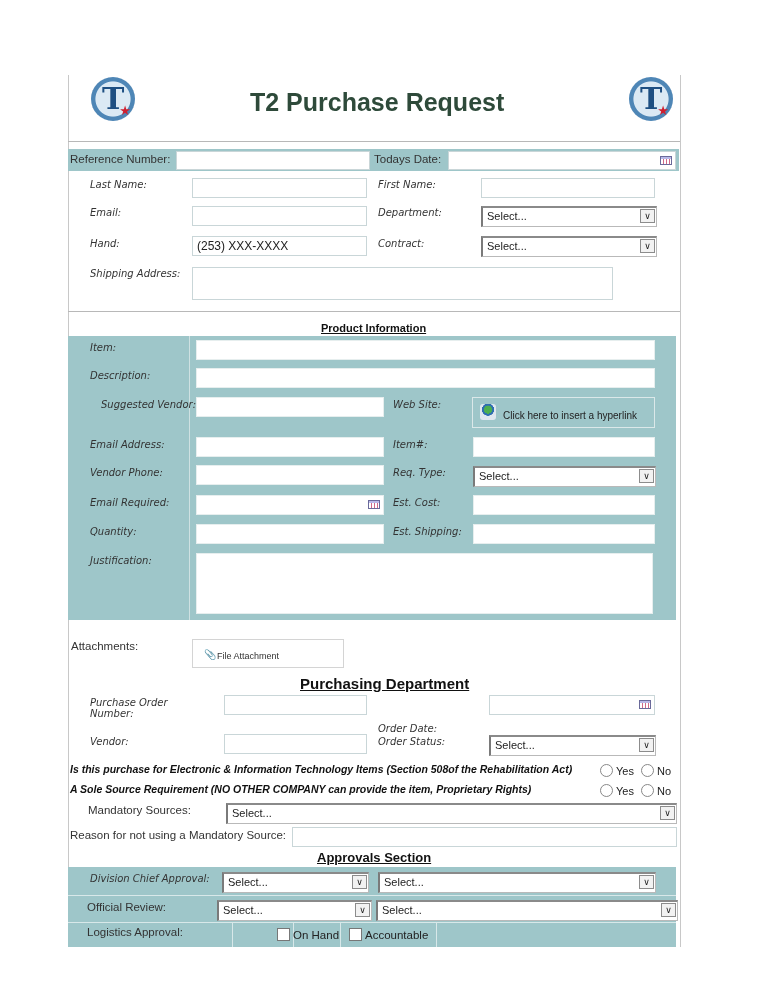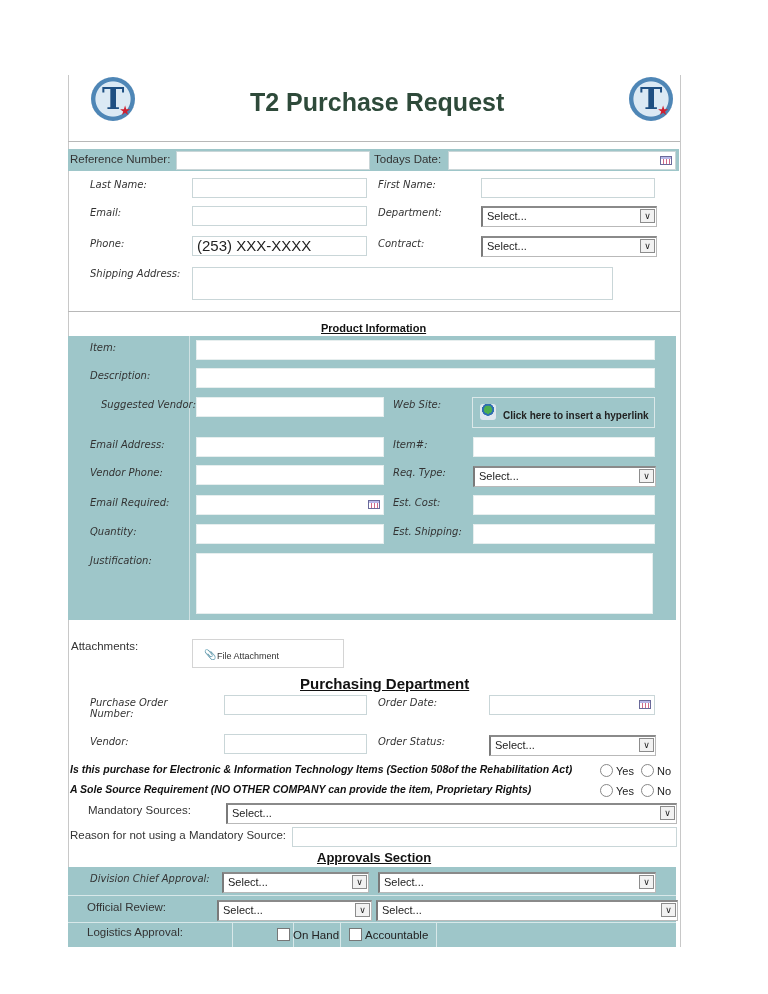--- a/index.html
+++ b/index.html
@@ -2,21 +2,21 @@
 <html><head>
 <meta charset="utf-8">
 <style>
   html,body{margin:0;padding:0;background:#fff;}
   body{width:768px;height:994px;position:relative;overflow:hidden;font-family:"Liberation Sans",sans-serif;color:#222;}
   .abs{position:absolute;}
   .frame{position:absolute;left:68px;top:75px;width:611px;height:872px;border-left:1px solid #c8c8c8;border-right:1px solid #c8c8c8;}
   .teal{background:#9ec6c9;}
   .lbl{position:absolute;font-size:10px;font-style:italic;color:#333;font-family:"DejaVu Sans",sans-serif;}
   .lbl.plain{font-style:normal;font-family:"Liberation Sans",sans-serif;font-size:11.5px;}
-  .inp{position:absolute;background:#fff;border:1px solid #c9d6d8;box-sizing:border-box;font-size:15px;padding:2px 4px;line-height:14px;}
+  .inp{position:absolute;background:#fff;border:1px solid #c9d6d8;box-sizing:border-box;font-size:12px;padding:2px 4px;line-height:14px;}
   .sel{position:absolute;background:#fff;box-sizing:border-box;border:1px solid #b9b9b9;border-left:2px solid #7a7a7a;border-top:2px solid #8a8a8a;font-size:11px;padding:1px 4px;line-height:15px;}
   .sel .arr{position:absolute;right:1px;top:1px;width:15px;height:14px;border:1px solid #8c8c8c;background:#f2f2f2;box-sizing:border-box;font-size:9px;line-height:12px;text-align:center;color:#222;}
   .cal{position:absolute;right:3px;top:4px;width:12px;height:9px;border:1px solid #6a6a9a;background:linear-gradient(#b9b9e8 0 30%,#fff 30%);box-sizing:border-box;}
   .cal:after{content:"";position:absolute;left:0;right:0;top:2px;bottom:0;background:repeating-linear-gradient(90deg,transparent 0 2px,#d06a8a 2px 3px);}
   .hdr{position:absolute;font-weight:bold;text-decoration:underline;color:#111;}
   .hline{position:absolute;height:1px;background:#b8b8b8;}
   .vline{position:absolute;width:1px;background:#cfe1e2;}
   .radio{display:inline-block;width:11px;height:11px;border:1px solid #888;border-radius:50%;vertical-align:-2px;margin-right:3px;background:#fff;}
   .chk{display:inline-block;width:11px;height:11px;border:1px solid #777;vertical-align:-2px;margin-right:3px;background:#fff;}
   .logo{position:absolute;width:44px;height:44px;border-radius:50%;background:radial-gradient(circle at 50% 50%,#dbe9f4 0 55%,#4e86b6 58% 70%,#2c5f8e 72% 100%);}
@@ -50,21 +50,21 @@
 <div class="lbl" style="left:90px;top:179px;">Last Name:</div>
 <div class="inp" style="left:192px;top:178px;width:175px;height:20px;"></div>
 <div class="lbl" style="left:378px;top:179px;">First Name:</div>
 <div class="inp" style="left:481px;top:178px;width:174px;height:20px;"></div>
 
 <div class="lbl" style="left:90px;top:207px;">Email:</div>
 <div class="inp" style="left:192px;top:206px;width:175px;height:20px;"></div>
 <div class="lbl" style="left:378px;top:207px;">Department:</div>
 <div class="sel" style="left:481px;top:206px;width:176px;height:21px;"><span>Select...</span><span class="arr">∨</span></div>
 
-<div class="lbl" style="left:90px;top:238px;">Phone:</div>
+<div class="lbl" style="left:90px;top:238px;">Hand:</div>
 <div class="inp" style="left:192px;top:236px;width:175px;height:20px;">(253) XXX-XXXX</div>
 <div class="lbl" style="left:378px;top:238px;">Contract:</div>
 <div class="sel" style="left:481px;top:236px;width:176px;height:21px;"><span>Select...</span><span class="arr">∨</span></div>
 
 <div class="lbl" style="left:90px;top:268px;">Shipping Address:</div>
 <div class="inp" style="left:192px;top:267px;width:421px;height:33px;"></div>
 
 <div class="hline" style="left:68px;top:311px;width:612px;"></div>
 
 <div class="hdr" style="left:321px;top:322px;font-size:11px;">Product Information</div>
@@ -72,21 +72,21 @@
 <div class="vline" style="left:189px;top:336px;height:284px;"></div>
 
 <div class="lbl" style="left:90px;top:342px;">Item:</div>
 <div class="inp" style="left:196px;top:340px;width:459px;height:20px;border-color:#e6eeee;"></div>
 <div class="lbl" style="left:90px;top:370px;">Description:</div>
 <div class="inp" style="left:196px;top:368px;width:459px;height:20px;border-color:#e6eeee;"></div>
 
 <div class="lbl" style="left:101px;top:399px;">Suggested Vendor:</div>
 <div class="inp" style="left:196px;top:397px;width:188px;height:20px;border-color:#e6eeee;"></div>
 <div class="lbl" style="left:393px;top:399px;">Web Site:</div>
-<div class="abs" style="left:472px;top:397px;width:183px;height:31px;border:1px solid #dbe8e9;box-sizing:border-box;font-weight:bold;">
+<div class="abs" style="left:472px;top:397px;width:183px;height:31px;border:1px solid #dbe8e9;box-sizing:border-box;">
   <span class="abs" style="left:7px;top:6px;width:16px;height:16px;border-radius:3px;background:radial-gradient(circle at 50% 35%,#4caf50 0 30%,#2f6fb0 32% 45%,#dfe7ef 48%);"></span>
   <span class="abs" style="left:30px;top:12px;font-size:10px;color:#222;white-space:nowrap;">Click here to insert a hyperlink</span>
 </div>
 
 <div class="lbl" style="left:90px;top:439px;">Email Address:</div>
 <div class="inp" style="left:196px;top:437px;width:188px;height:20px;border-color:#e6eeee;"></div>
 <div class="lbl" style="left:393px;top:439px;">Item#:</div>
 <div class="inp" style="left:473px;top:437px;width:182px;height:20px;border-color:#e6eeee;"></div>
 
 <div class="lbl" style="left:90px;top:467px;">Vendor Phone:</div>
@@ -111,21 +111,21 @@
 
 <div class="lbl plain" style="left:71px;top:640px;">Attachments:</div>
 <div class="abs" style="left:192px;top:639px;width:152px;height:29px;border:1px solid #d4d4d4;box-sizing:border-box;">
   <span class="abs" style="left:11px;top:9px;font-size:10px;color:#6a7a8a;">📎</span>
   <span class="abs" style="left:24px;top:11px;font-size:9px;color:#333;">File Attachment</span>
 </div>
 
 <div class="hdr" style="left:300px;top:675px;font-size:15px;">Purchasing Department</div>
 <div class="lbl" style="left:90px;top:697px;"><span>Purchase Order</span><br><span>Number:</span></div>
 <div class="inp" style="left:224px;top:695px;width:143px;height:20px;"></div>
-<div class="lbl" style="left:378px;top:697px;">Order Date:</div>
+<div class="lbl" style="left:378px;top:723px;">Order Date:</div>
 <div class="inp" style="left:489px;top:695px;width:166px;height:20px;">
     <span class="cal"></span>
   </div>
 
 <div class="lbl" style="left:90px;top:736px;">Vendor:</div>
 <div class="inp" style="left:224px;top:734px;width:143px;height:20px;"></div>
 <div class="lbl" style="left:378px;top:736px;">Order Status:</div>
 <div class="sel" style="left:489px;top:735px;width:167px;height:21px;"><span>Select...</span><span class="arr">∨</span></div>
 
 <div class="abs" style="left:70px;top:763px;font-size:10.5px;font-style:italic;font-weight:bold;color:#111;white-space:nowrap;">Is this purchase for Electronic &amp; Information Technology Items (Section 508of the Rehabilitation Act)</div>

